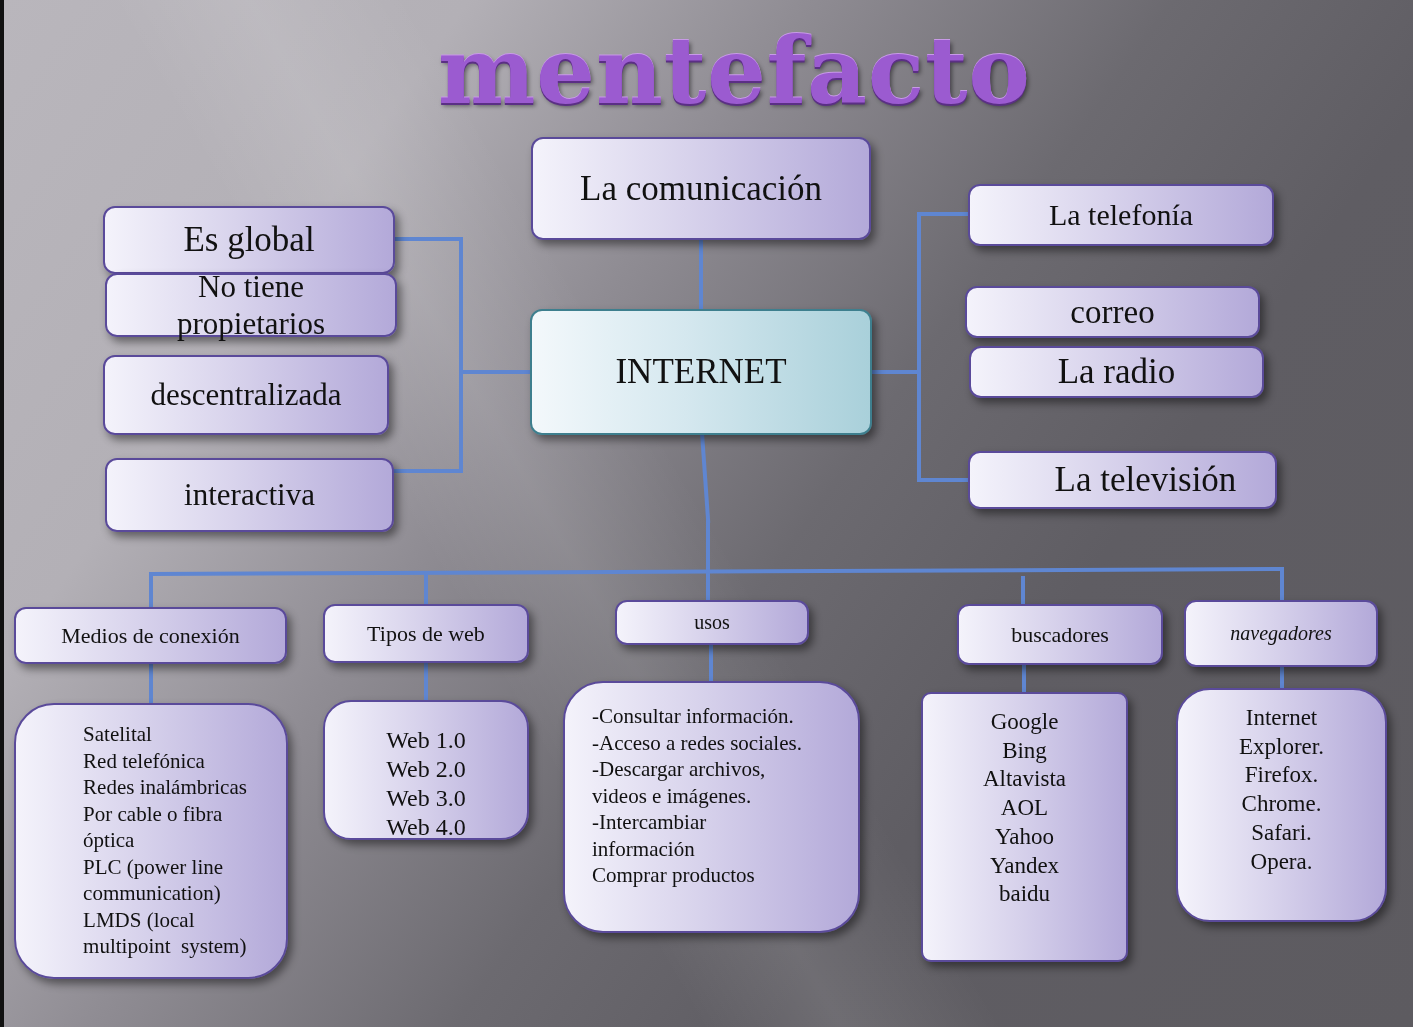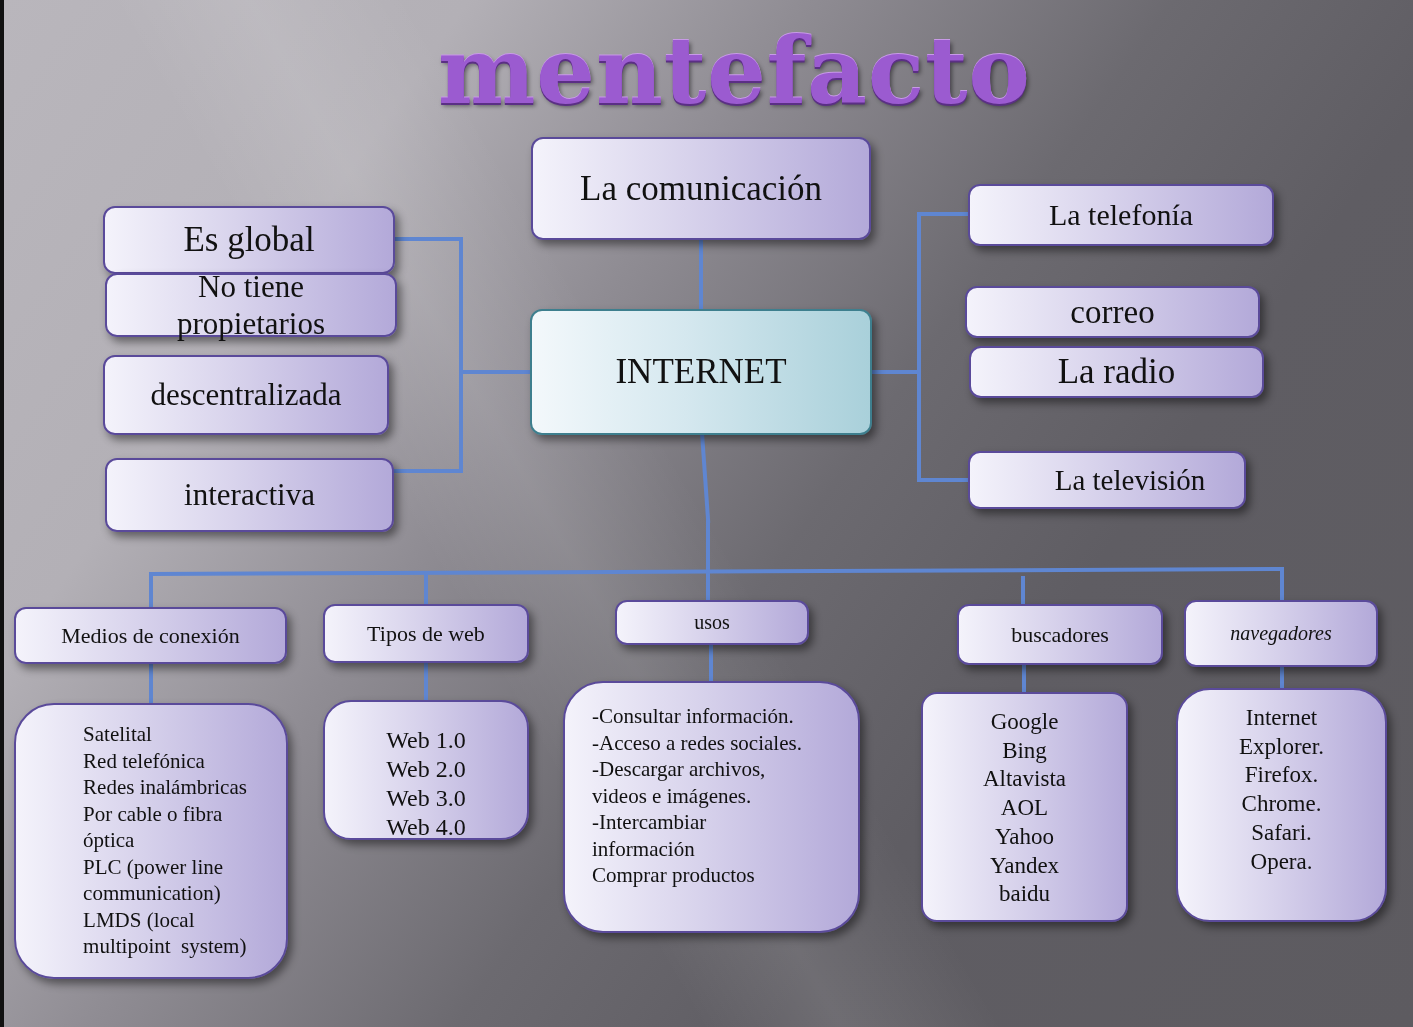--- a/index.html
+++ b/index.html
@@ -111,21 +111,21 @@
 
 <div class="node" style="left:968px; top:184px; width:306px; height:62px; font-size:30px;align-items:center;">
   <span class="lbl">La telefonía</span>
 </div>
 <div class="node" style="left:965px; top:274px; width:295px; height:52px; font-size:33px;margin-top:12px;">
   <span class="lbl">correo</span>
 </div>
 <div class="node" style="left:969px; top:346px; width:295px; height:52px; font-size:35px;">
   <span class="lbl">La radio</span>
 </div>
-<div class="node" style="left:968px; top:451px; width:278px; height:58px; font-size:29px;padding-left:46px;">
+<div class="node" style="left:968px; top:451px; width:309px; height:58px; font-size:35px;padding-left:46px;">
   <span class="lbl">La televisión</span>
 </div>
 
 <div class="node" style="left:14px; top:607px; width:273px; height:57px; font-size:22px;">
   <span class="lbl">Medios de conexión</span>
 </div>
 <div class="node" style="left:323px; top:604px; width:206px; height:59px; font-size:22px;">
   <span class="lbl">Tipos de web</span>
 </div>
 <div class="node" style="left:615px; top:600px; width:194px; height:45px; font-size:20px;">
@@ -166,21 +166,21 @@
     <li>-Consultar información.</li>
     <li>-Acceso a redes sociales.</li>
     <li>-Descargar archivos,</li>
     <li>videos e imágenes.</li>
     <li>-Intercambiar</li>
     <li>información</li>
     <li>Comprar productos</li>
   </ul>
 </div>
 
-<div class="node big" style="left:921px; top:692px; width:207px; height:230px; border-radius:16px; font-size:23px; line-height:28.7px; padding-top:14px;">
+<div class="node big" style="left:921px; top:692px; width:207px; height:270px; border-radius:10px; font-size:23px; line-height:28.7px; padding-top:14px;">
   <ul class="list">
     <li>Google</li>
     <li>Bing</li>
     <li>Altavista</li>
     <li>AOL</li>
     <li>Yahoo</li>
     <li>Yandex</li>
     <li>baidu</li>
   </ul>
 </div>

